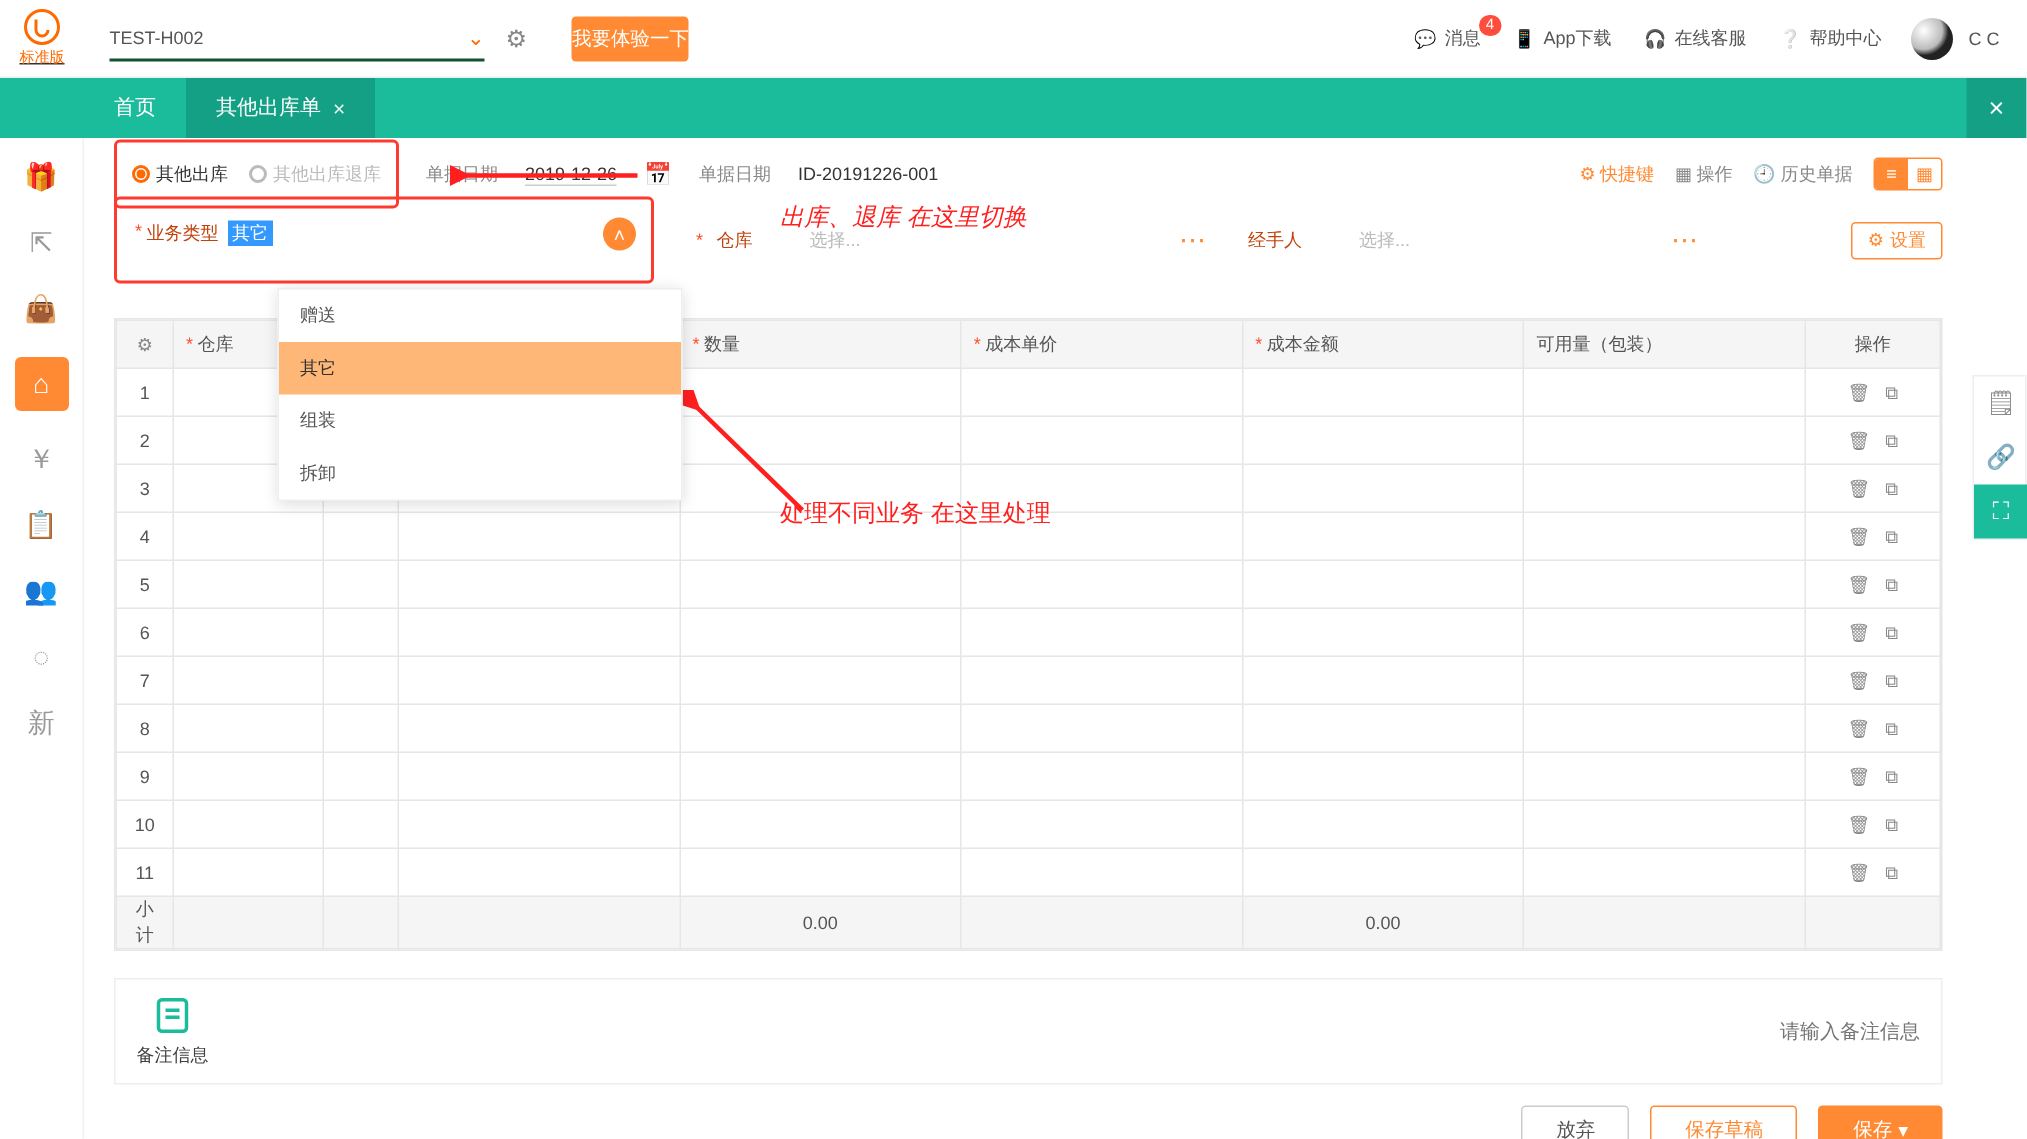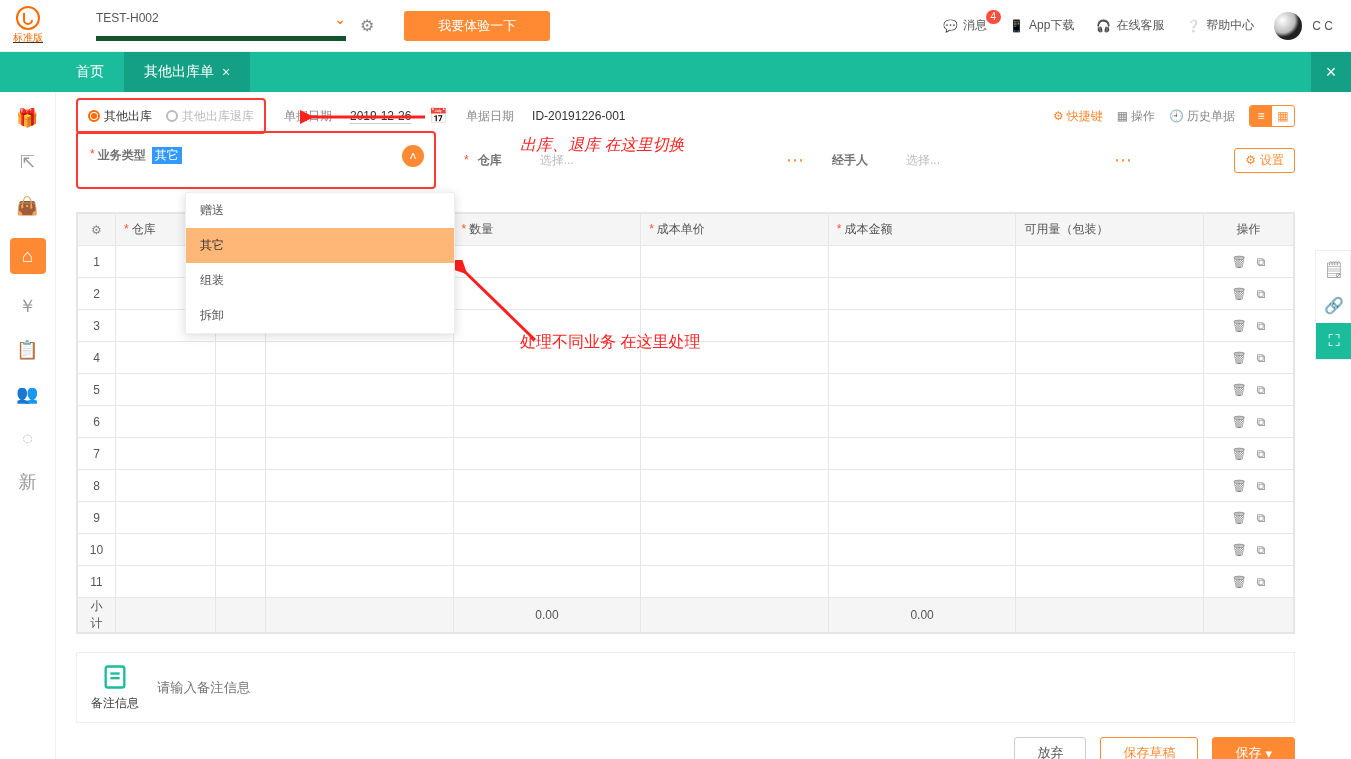--- a/index.html
+++ b/index.html
@@ -3,24 +3,24 @@
 <meta charset="utf-8">
 <style>
   * { box-sizing: border-box; margin: 0; padding: 0; }
   body { font-family: "Microsoft YaHei", Arial, sans-serif; font-size: 12px; color: #333; background: #fff; }
 
   
   .topbar { height: 52px; display: flex; align-items: center; padding: 0 18px 0 0; border-bottom: 1px solid #eee; }
   .logo { width: 56px; display: flex; flex-direction: column; align-items: center; gap: 1px; text-decoration: underline; }
   .logo-svg { width: 24px; height: 24px; }
   .logo-sub { font-size: 10px; color: #ff6a00; }
-  .company-select { margin-left: 40px; width: 250px; border-bottom: 5px solid #14532d; display: flex; align-items: flex-start; height: 30px; justify-content: space-between; color: #555; }
+  .company-select { margin-left: 17px; width: 250px; border-bottom: 2px solid #14532d; display: flex; align-items: center; height: 30px; justify-content: space-between; color: #555; }
   .chev { color: #ff6a00; font-size: 14px; }
   .gear { margin-left: 14px; color: #888; font-size: 16px; }
-  .orange-btn { margin-left: 30px; background: #ff8a33; color: #fff; border: none; height: 30px; padding: 0 34px; border-radius: 3px; font-size: 13px; }
+  .orange-btn { margin-left: 30px; background: #ff8a33; color: #fff; border: none; height: 30px; padding: 0 0; border-radius: 3px; font-size: 13px; }
   .top-spacer { flex: 1; }
   .top-item { display: flex; align-items: center; gap: 5px; margin-left: 22px; color: #555; position: relative; }
   .badge { position: absolute; top: -7px; right: -14px; background: #ff4d3d; color: #fff; border-radius: 8px; font-size: 10px; padding: 0 5px; line-height: 14px; }
   .avatar { width: 28px; height: 28px; border-radius: 50%; background: radial-gradient(circle at 30% 30%, #fff, #bbb 45%, #222 60%); margin-left: 20px; }
 
   
   .tabs-row { height: 40px; background: #1abc9c; display: flex; align-items: stretch; padding-left: 56px; position: relative; }
   .tab { padding: 0 20px; display: flex; align-items: center; color: #fff; font-size: 14px; gap: 8px; }
   .tab.active { background: #13a085; }
   .tab-close-btn { position: absolute; right: 0; top: 0; width: 40px; height: 40px; background: #13a085; color: #fff; display: flex; align-items: center; justify-content: center; font-size: 18px; }
@@ -30,21 +30,21 @@
   .rail .ri.active { background: #ff8a33; color: #fff; width: 36px; height: 36px; }
 
   
   .float-rail { position: absolute; right: 0; top: 250px; background: #fff; border: 1px solid #eee; width: 36px; }
   .float-rail .fi { width: 36px; height: 36px; display: flex; align-items: center; justify-content: center; color: #888; font-size: 16px; }
   .float-rail .fi.accent { background: #1abc9c; color: #fff; }
 
   
   .content { margin-left: 56px; padding: 0 20px 0 20px; margin-right: 36px;}
   .hdr { display: flex; align-items: center; height: 48px; gap: 18px; }
-  .radio-group { border: 2px solid #ff3b30; border-radius: 4px; padding: 4px 10px; display: flex; gap: 14px; align-items: center; height: 36px; }
+  .radio-group { border: 2px solid #ff3b30; border-radius: 4px; padding: 4px 10px; display: flex; gap: 14px; align-items: center; height: 46px; }
   .radio { display:flex;align-items:center;gap:4px; }
   .rdot { width:12px;height:12px;border-radius:50%;border:2px solid #ff6a00;display:inline-flex;align-items:center;justify-content:center; }
   .rdot .inner{width:6px;height:6px;border-radius:50%;background:#ff6a00;}
   .rdot.off{border-color:#bbb;}
   .radio.off{color:#bbb;}
   .muted { color:#888; }
   .date-val { color:#333;}
   .cal-icon{color:#ff8a33;font-size:15px;}
   .link-icons{margin-left:auto;display:flex;gap:14px;align-items:center;color:#888;}
   .li{display:flex;align-items:center;gap:3px;}
@@ -52,21 +52,21 @@
   .view-toggle{display:flex;border:1px solid #ff8a33;border-radius:3px;overflow:hidden;height:22px;}
   .vt{width:22px;display:flex;align-items:center;justify-content:center;color:#ff8a33;font-size:12px;}
   .vt.active{background:#ff8a33;color:#fff;}
   .annot1{color:#ff1f1f;font-size:16px;position:absolute;left:520px;top:135px;font-style:italic;}
   .annot2{color:#ff1f1f;font-size:16px;position:absolute;left:520px;top:332px;}
 
   
   .row2{display:flex;align-items:center;gap:28px;height:40px;position:relative;}
   .type-box{border:2px solid #ff3b30;border-radius:4px;width:360px;height:58px;display:flex;align-items:flex-start;padding:14px 12px 0 12px;position:relative;}
   .req-star{color:#ff5030;margin-right:3px;}
-  .lbl{color:#737373;font-weight:bold;}
+  .lbl{color:#c2410c;}
   .sel-val{background:#3399ff;color:#fff;padding:0 3px;margin-left:6px;}
   .type-chev{position:absolute;right:10px;top:12px;width:22px;height:22px;border-radius:50%;background:#ff8a33;color:#fff;display:flex;align-items:center;justify-content:center;font-size:13px;}
   .dropdown{position:absolute;left:185px;top:192px;width:270px;background:#fff;box-shadow:0 2px 10px rgba(0,0,0,.15);border:1px solid #eee;z-index:5;}
   .dd-item{padding:9px 14px;color:#555;}
   .dd-item.hl{background:#ffb777;color:#333;}
   .wh{display:flex;align-items:center;gap:6px;flex:0 0 340px;}
   .wh .ph{color:#bbb;margin-left:32px;}
   .dots{color:#ff8a33;font-size:18px;margin-left:auto;}
   .settings-btn{border:1px solid #ff8a33;color:#ff8a33;border-radius:3px;padding:3px 10px;display:flex;gap:4px;align-items:center;margin-left:auto;}
 
@@ -83,21 +83,21 @@
   .op-col{width:90px;text-align:center;}
   .op-icons{display:flex;gap:10px;justify-content:center;color:#888;}
   .sum-row td{background:#f5f5f5;}
   .center{text-align:center;}
 
   
   .remarks{margin:18px 0 0 0;display:flex;align-items:center;gap:18px;border:1px solid #eee;padding:10px 14px;}
   .remark-icon{display:flex;flex-direction:column;align-items:center;gap:4px;color:#1abc9c;}
   .remark-icon svg{width:28px;height:28px;}
   .remark-label{font-size:12px;color:#404040;}
-  .remark-input{flex:1;border:none;outline:none;color:#bbb;height:24px;}
+  .remark-input{flex:1;border:none;outline:none;color:#bbb;height:24px;text-align:right;}
 
   .footer{display:flex;justify-content:flex-end;gap:14px;padding:14px 0;}
   .btn{height:32px;padding:0 22px;border-radius:3px;font-size:13px;display:flex;align-items:center;gap:4px;}
   .btn.plain{border:1px solid #ccc;background:#fff;color:#555;}
   .btn.outline{border:1px solid #ff8a33;background:#fff;color:#ff8a33;}
   .btn.primary{border:1px solid #ff8a33;background:#ff8a33;color:#fff;}
 </style>
 </head>
 <body>
 

